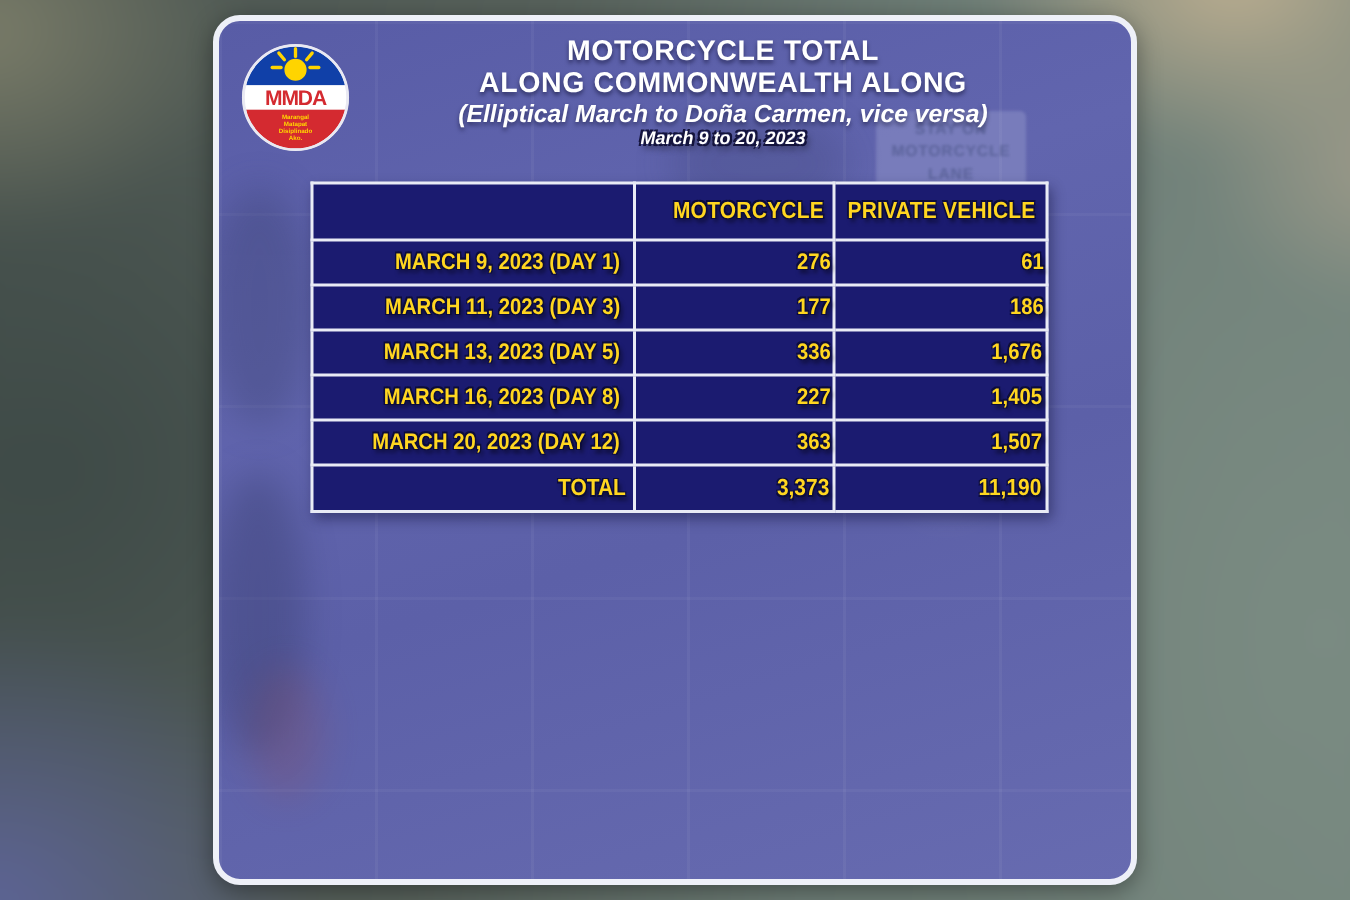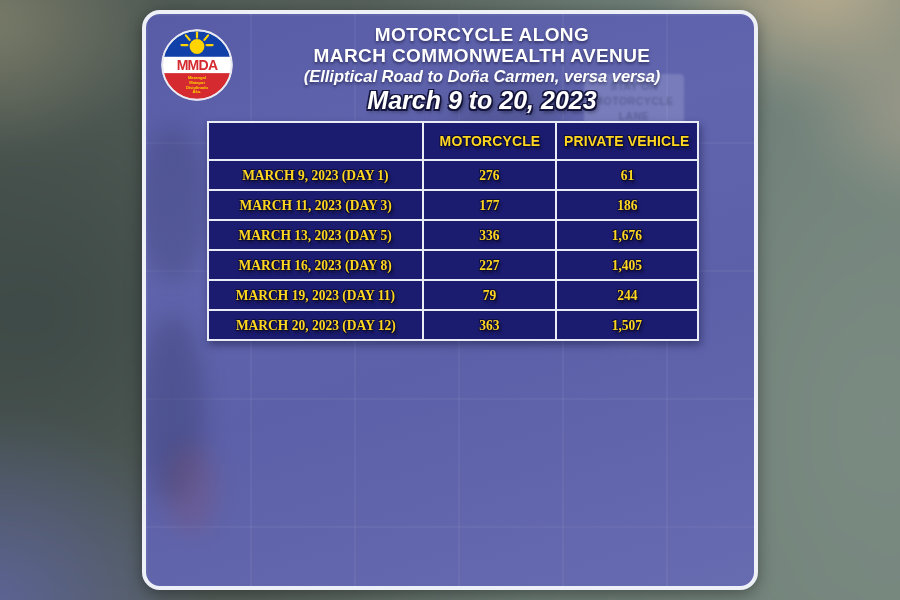--- a/index.html
+++ b/index.html
@@ -50,37 +50,37 @@
   }
   
   .logo{position:absolute;left:14px;top:14px;width:74px;height:74px;}
   .titles{position:absolute;left:72px;right:8px;top:10px;text-align:center;color:#fff;}
   .t-main{font-size:19px;font-weight:bold;letter-spacing:.4px;line-height:1.13;
           text-shadow:0 2px 3px rgba(10,10,40,.55);}
   .t-sub{font-size:16.5px;font-style:italic;font-weight:600;line-height:1.18;
          text-shadow:0 2px 3px rgba(10,10,40,.5);}
   .t-dry{font-size:17px;font-weight:bold;font-style:italic;line-height:1.15;
          text-shadow:-1px -1px 0 #16163e,1px -1px 0 #16163e,-1px 1px 0 #16163e,1px 1px 0 #16163e,2px 3px 3px rgba(0,0,0,.45);}
-  .t-date{font-size:25px;font-weight:bold;font-style:italic;line-height:1.15;
+  .t-date{font-size:12px;font-weight:bold;font-style:italic;line-height:1.15;
           text-shadow:-1.5px -1.5px 0 #14143c,1.5px -1.5px 0 #14143c,-1.5px 1.5px 0 #14143c,1.5px 1.5px 0 #14143c,2px 3px 4px rgba(0,0,0,.5);text-align:center;}
   
   table.counts{
     position:absolute;left:61px;top:107px;width:490px;
     border-collapse:collapse;table-layout:fixed;
     box-shadow:2px 4px 8px rgba(15,15,55,.45);
   }
   table.counts col.c1{width:215px}
   table.counts col.c2{width:133px}
   table.counts col.c3{width:142px}
   table.counts td,table.counts th{
     background:#1b1b70;border:2px solid #e9ebf5;
-    text-align:center;vertical-align:middle;padding:0;
+    text-align:right;vertical-align:middle;padding:0;
   }
   tr.hdr th{height:36px;}
-  tr.data td{height:28px;font-family:Liberation Serif, serif;}
+  tr.data td{height:28px;}
   tr.total td{height:29px;}
   tr.grand td{height:33px;}
   .yel{
     color:#ffd620;font-weight:bold;
     text-shadow:-1px -1px 0 #0d0d3a,1px -1px 0 #0d0d3a,-1px 1px 0 #0d0d3a,1px 1px 0 #0d0d3a,2px 3px 3px rgba(0,0,0,.55);
   }
   .sq{display:inline-block;transform:scaleX(.9);transform-origin:50% 50%;white-space:nowrap;}
   .hdr .sq{font-size:15.5px;letter-spacing:.2px;}
   .data .sq{font-size:15px;}
   td.left{text-align:left;padding-left:16px;}
@@ -133,23 +133,23 @@
         <text x="50" y="69">Marangal</text>
         <text x="50" y="75.5">Matapat</text>
         <text x="50" y="82">Disiplinado</text>
         <text x="50" y="88.5">Ako.</text>
       </g>
     </g>
     <circle cx="50" cy="50" r="47" fill="none" stroke="#e9e9f2" stroke-width="2.5"></circle>
   </svg>
 
   <div class="titles">
-    <div class="t-main">MOTORCYCLE ALONG</div>
-    <div class="t-main">MARCH COMMONWEALTH AVENUE</div>
-    <div class="t-sub">(Elliptical Road to Doña Carmen, versa versa)</div>
+    <div class="t-main">MOTORCYCLE TOTAL</div>
+    <div class="t-main">ALONG COMMONWEALTH ALONG</div>
+    <div class="t-sub">(Elliptical March to Doña Carmen, vice versa)</div>
     <div class="t-date">March 9 to 20, 2023</div>
   </div>
 
   <table class="counts">
     <colgroup>
         <col class="c1">
         <col class="c2">
         <col class="c3">
       </colgroup>
     <tbody>
@@ -172,24 +172,24 @@
       <td><span class="sq yel">MARCH 13, 2023 (DAY 5)</span></td>
       <td><span class="sq yel">336</span></td>
       <td><span class="sq yel">1,676</span></td>
     </tr>
     <tr class="data">
       <td><span class="sq yel">MARCH 16, 2023 (DAY 8)</span></td>
       <td><span class="sq yel">227</span></td>
       <td><span class="sq yel">1,405</span></td>
     </tr>
     <tr class="data">
-      <td><span class="sq yel">MARCH 19, 2023 (DAY 11)</span></td>
-      <td><span class="sq yel">79</span></td>
-      <td><span class="sq yel">244</span></td>
-    </tr>
-    <tr class="data">
       <td><span class="sq yel">MARCH 20, 2023 (DAY 12)</span></td>
       <td><span class="sq yel">363</span></td>
       <td><span class="sq yel">1,507</span></td>
+    </tr>
+    <tr class="total">
+      <td class="left"><span class="sq yel">TOTAL</span></td>
+      <td><span class="sq yel">3,373</span></td>
+      <td><span class="sq yel">11,190</span></td>
     </tr>
   </tbody>
     </table>
 </div>
 
 </body></html>

